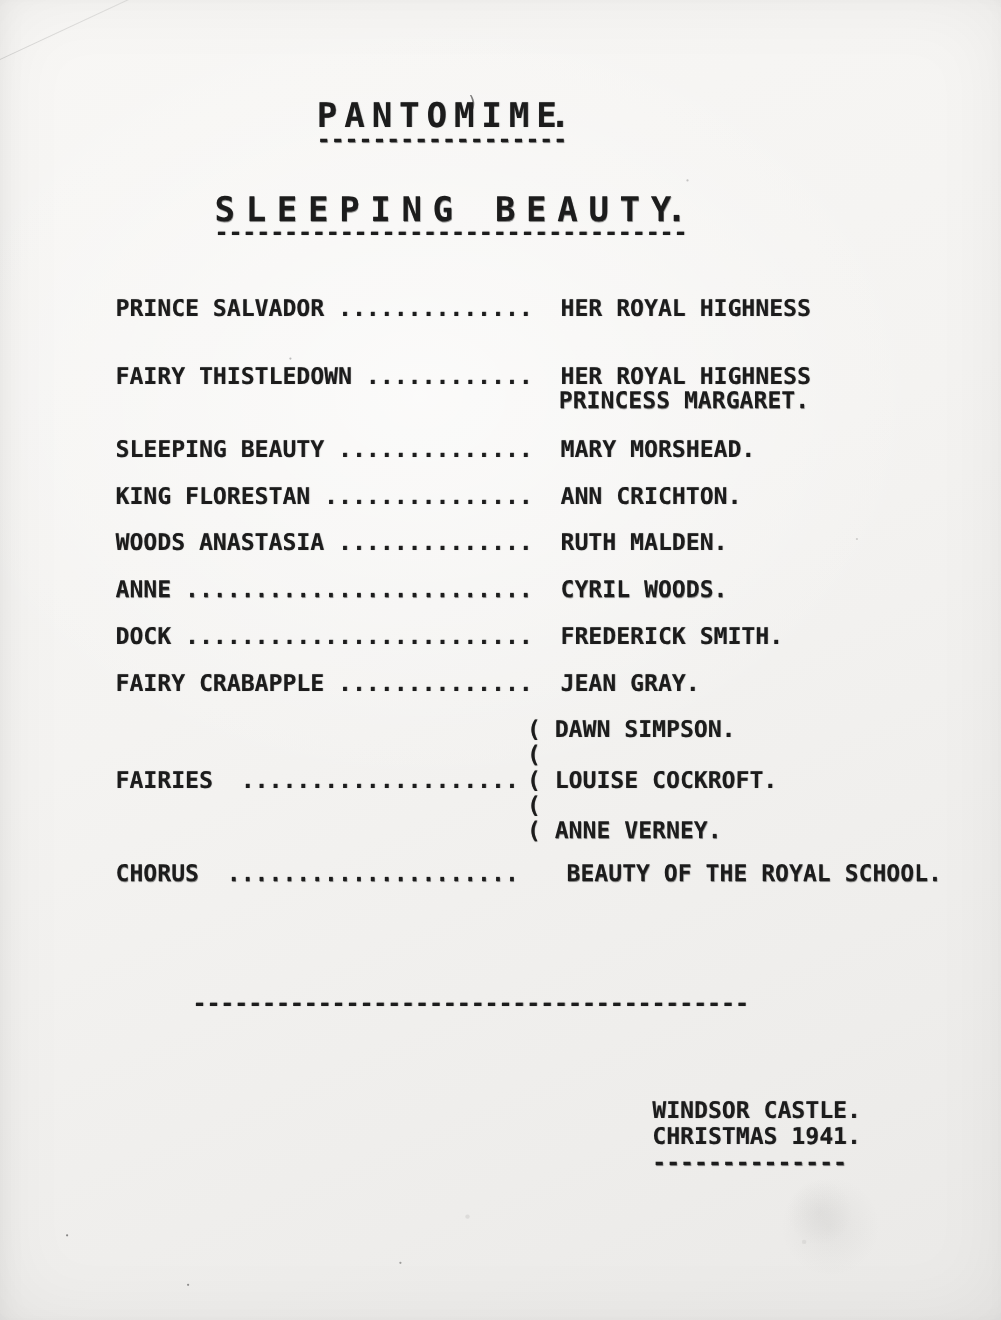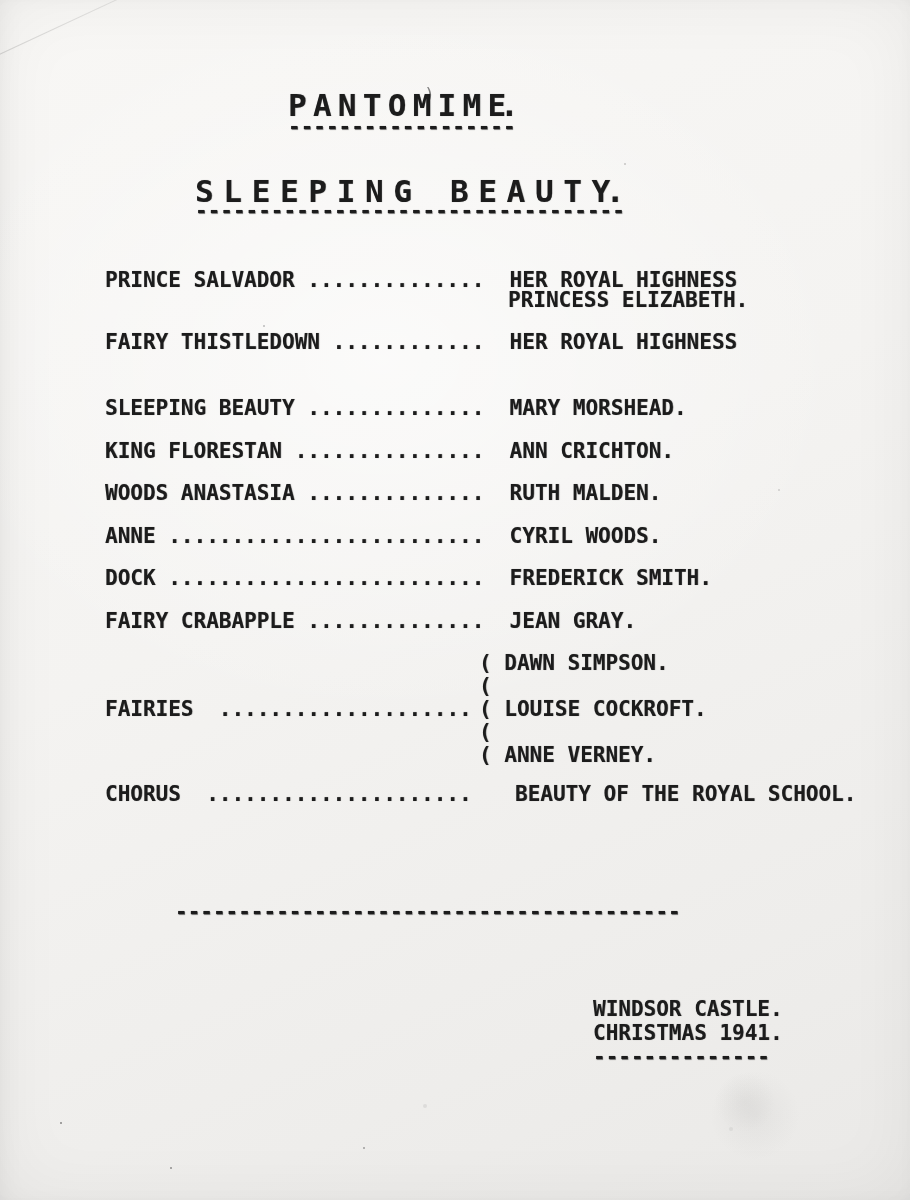--- a/index.html
+++ b/index.html
@@ -86,23 +86,23 @@
   <div class="crease"></div>
   <div class="specks"></div>
 
   <div class="line big" style="left:288px;top:90px">P A N T O M I M E.</div>
   <div class="line ghost" style="left:424px;top:84px">)</div>
   <div class="line rule" style="left:288px;top:117px">------------------</div>
   <div class="line big2" style="left:195px;top:176px">S L E E P I N G   B E A U T Y.</div>
   <div class="line rule" style="left:195px;top:201px">----------------------------------</div>
 
   <div class="line" style="left:105px;top:270px"><span>PRINCE SALVADOR</span><span> ..............  </span><span>HER ROYAL HIGHNESS</span></div>
-  <div class="line" style="left:508px;top:290px">PRINCESS ELIZABETH.</div>
 
   <div class="line" style="left:105px;top:332px"><span>FAIRY THISTLEDOWN</span><span> ............  </span><span>HER ROYAL HIGHNESS</span></div>
+  <div class="line" style="left:508px;top:354px">PRINCESS MARGARET.</div>
 
   <div class="line" style="left:105px;top:398px"><span>SLEEPING BEAUTY</span><span> ..............  </span><span>MARY MORSHEAD.</span></div>
 
   <div class="line" style="left:105px;top:441px"><span>KING FLORESTAN</span><span> ...............  </span><span>ANN CRICHTON.</span></div>
 
   <div class="line" style="left:105px;top:483px"><span>WOODS ANASTASIA</span><span> ..............  </span><span>RUTH MALDEN.</span></div>
 
   <div class="line" style="left:105px;top:526px"><span>ANNE</span><span> .........................  </span><span>CYRIL WOODS.</span></div>
 
   <div class="line" style="left:105px;top:568px"><span>DOCK</span><span> .........................  </span><span>FREDERICK SMITH.</span></div>

